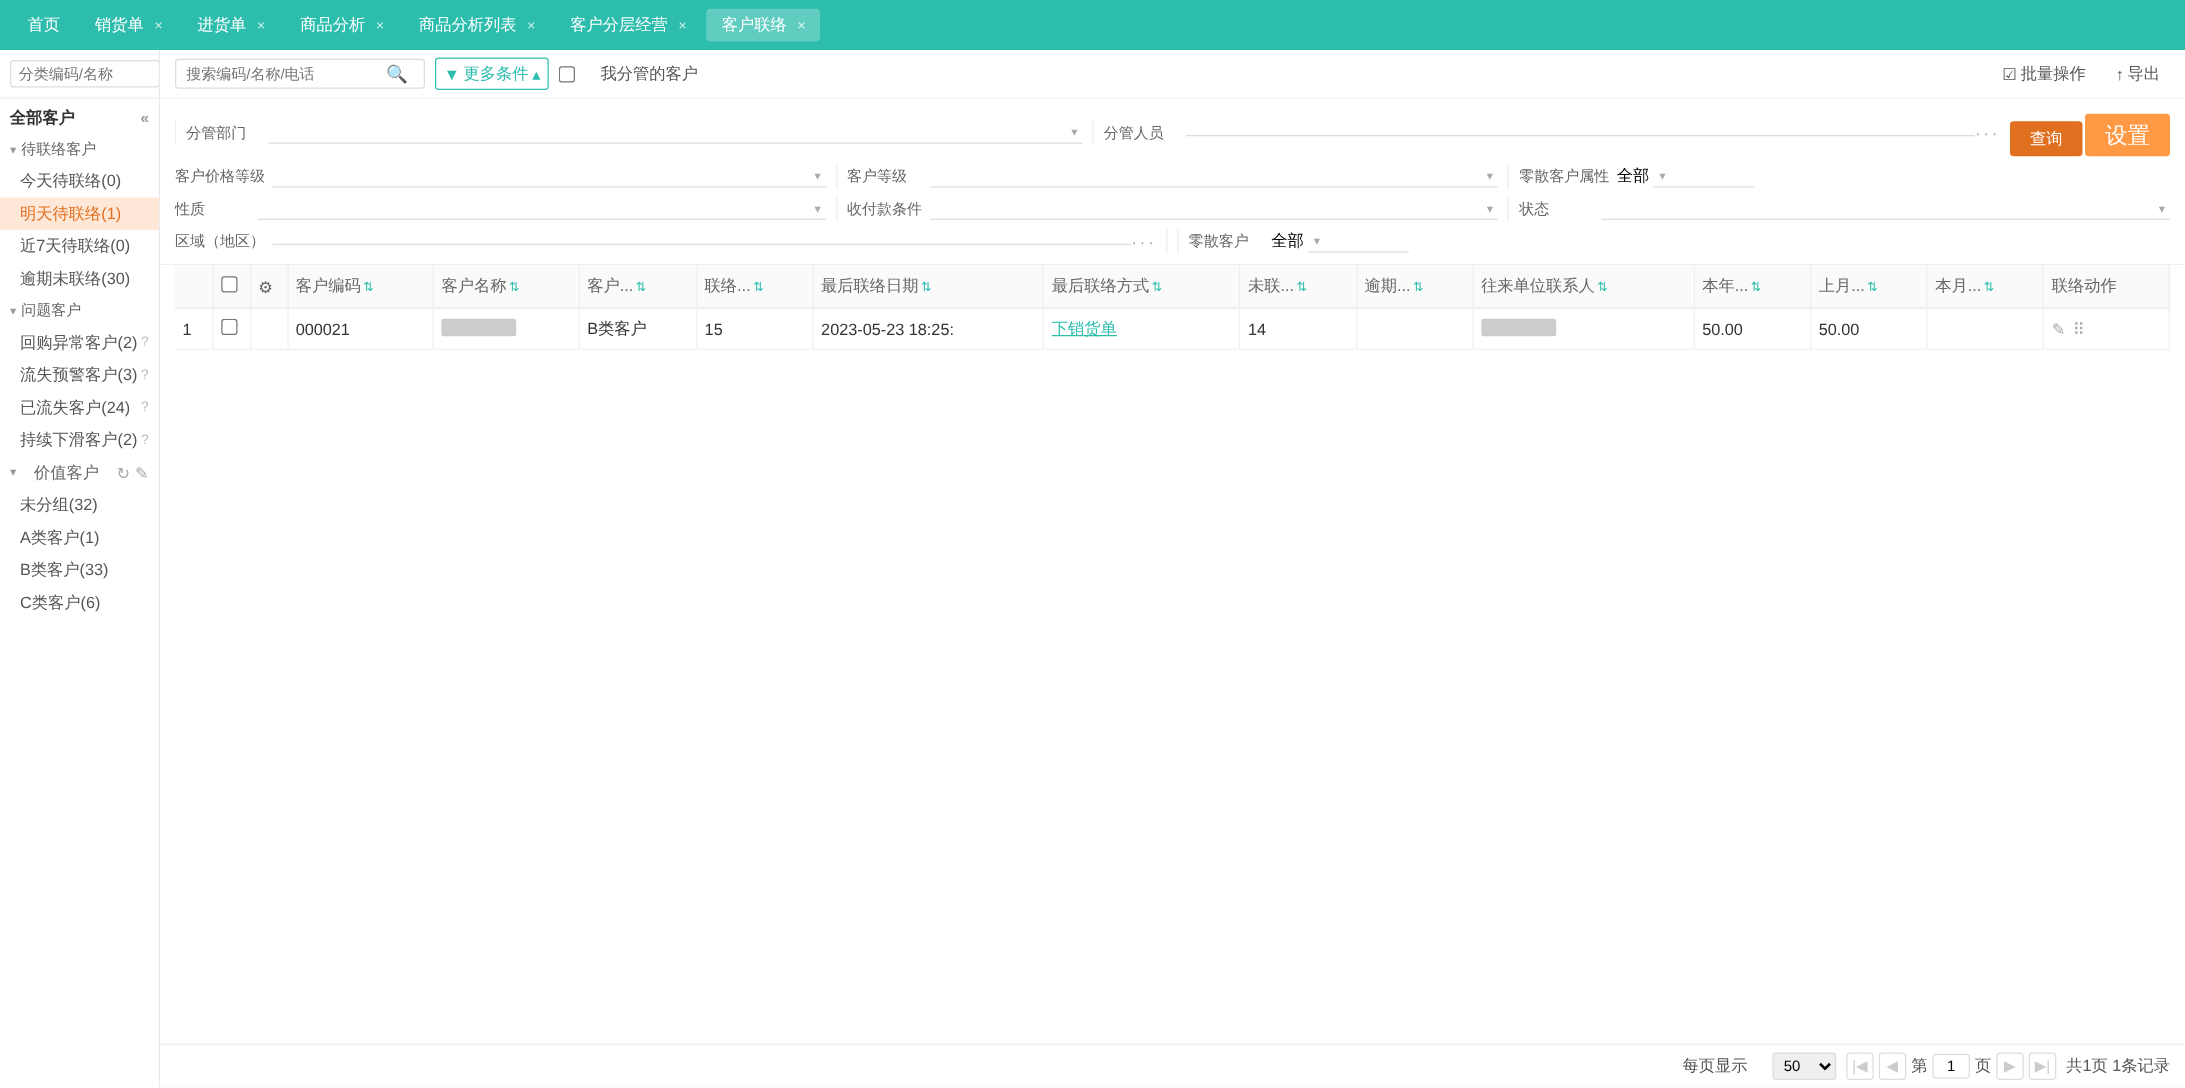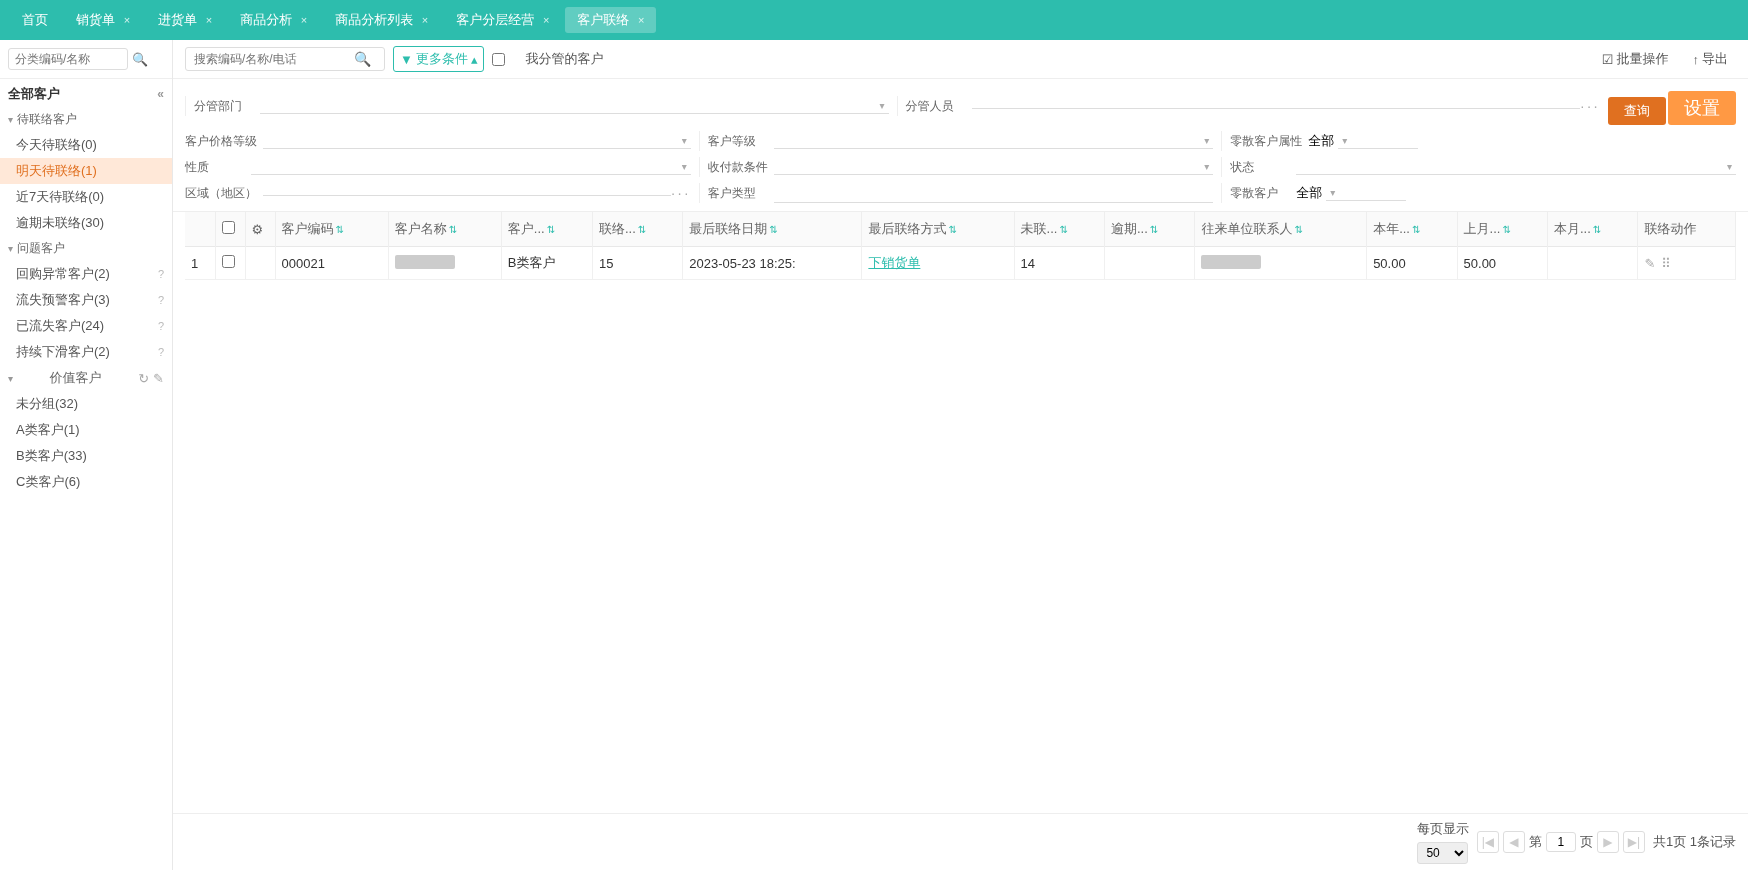--- a/index.html
+++ b/index.html
@@ -23,21 +23,21 @@
       font-size: 13px;
     }
     .nav-item.active { background: rgba(255,255,255,0.25); }
     .nav-item .close-x { margin-left: 5px; font-size: 11px; opacity: 0.8; }
 
     
     .main-layout { display: flex; height: calc(100vh - 40px); overflow: hidden; }
 
     
     .sidebar {
-      width: 173px;
+      width: 128px;
       background: #fff;
       border-right: 1px solid #e8e8e8;
       overflow-y: auto;
       flex-shrink: 0;
     }
     .sidebar-search {
       display: flex;
       align-items: center;
       padding: 8px;
       border-bottom: 1px solid #eee;
@@ -275,22 +275,21 @@
       display: flex;
       align-items: center;
       justify-content: flex-end;
       gap: 8px;
       font-size: 12px;
       color: #555;
     }
     .footer-page-size {
       display: flex;
       align-items: center;
-      gap: 4px;
-      flex-direction: column;
+      gap: 20px;
     }
     .footer-page-size select {
       border: 1px solid #ddd;
       border-radius: 3px;
       padding: 2px 4px;
       font-size: 12px;
       outline: none;
     }
     .footer-pagination {
       display: flex;
@@ -506,24 +505,20 @@
         </div>
       </div>
 
       <div class="filter-row">
         <div class="filter-field">
           <span class="filter-label">区域（地区）</span>
           <div class="filter-input" style="flex:1;border-bottom:1px solid #ddd;"></div>
           <span class="ellipsis-btn">···</span>
         </div>
         <div class="filter-divider"></div>
-        <div class="filter-field">
-          <span class="filter-label">客户类型</span>
-          <input class="filter-input" type="text" style="">
-        </div>
         <div class="filter-divider"></div>
         <div class="filter-field">
           <span class="filter-label">零散客户</span>
           <span style="margin-right:4px;">全部</span>
           <div class="filter-select" style="flex:0;min-width:80px;">
             <span class="arrow">▾</span>
           </div>
         </div>
       </div>
     </div>

